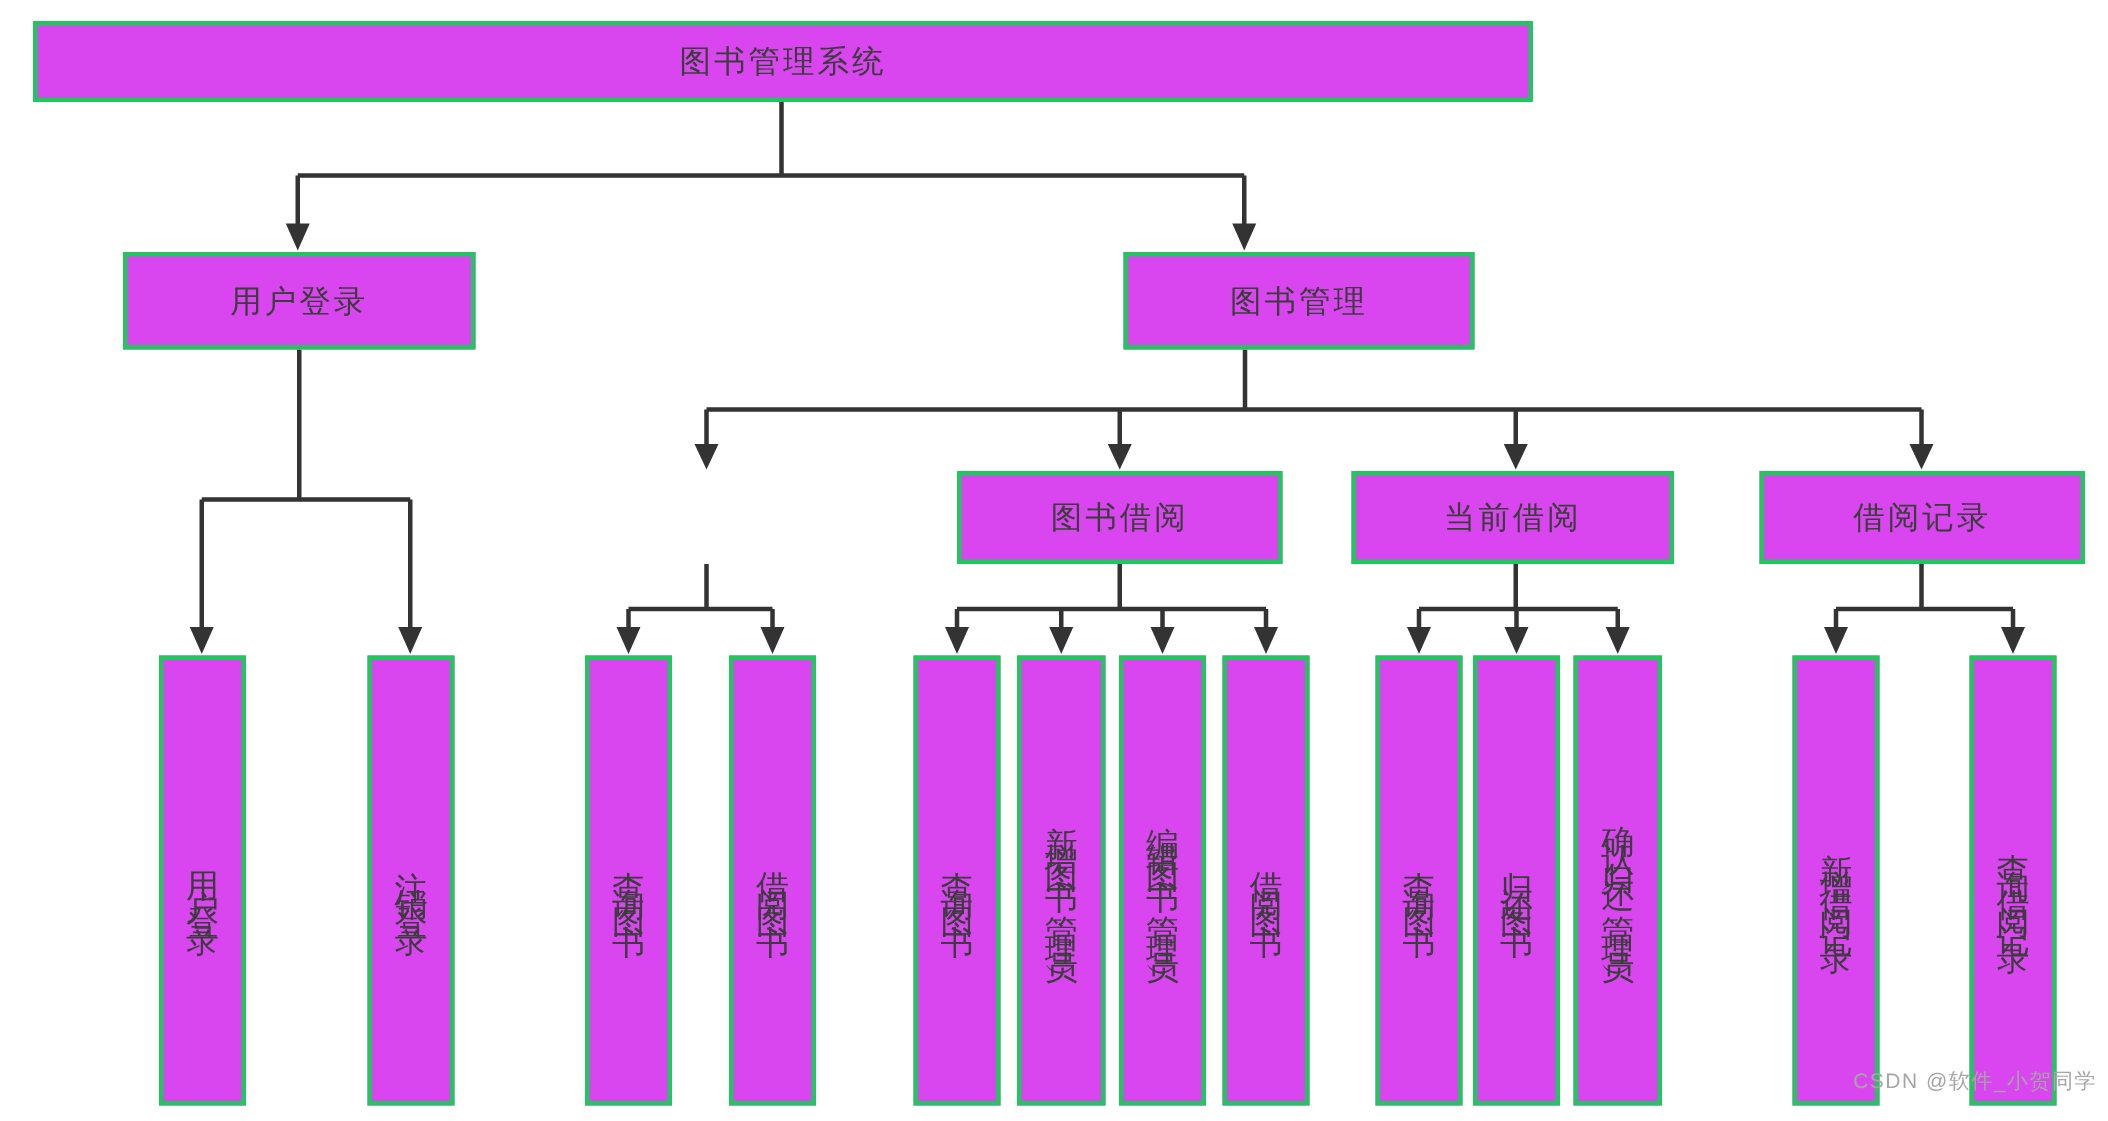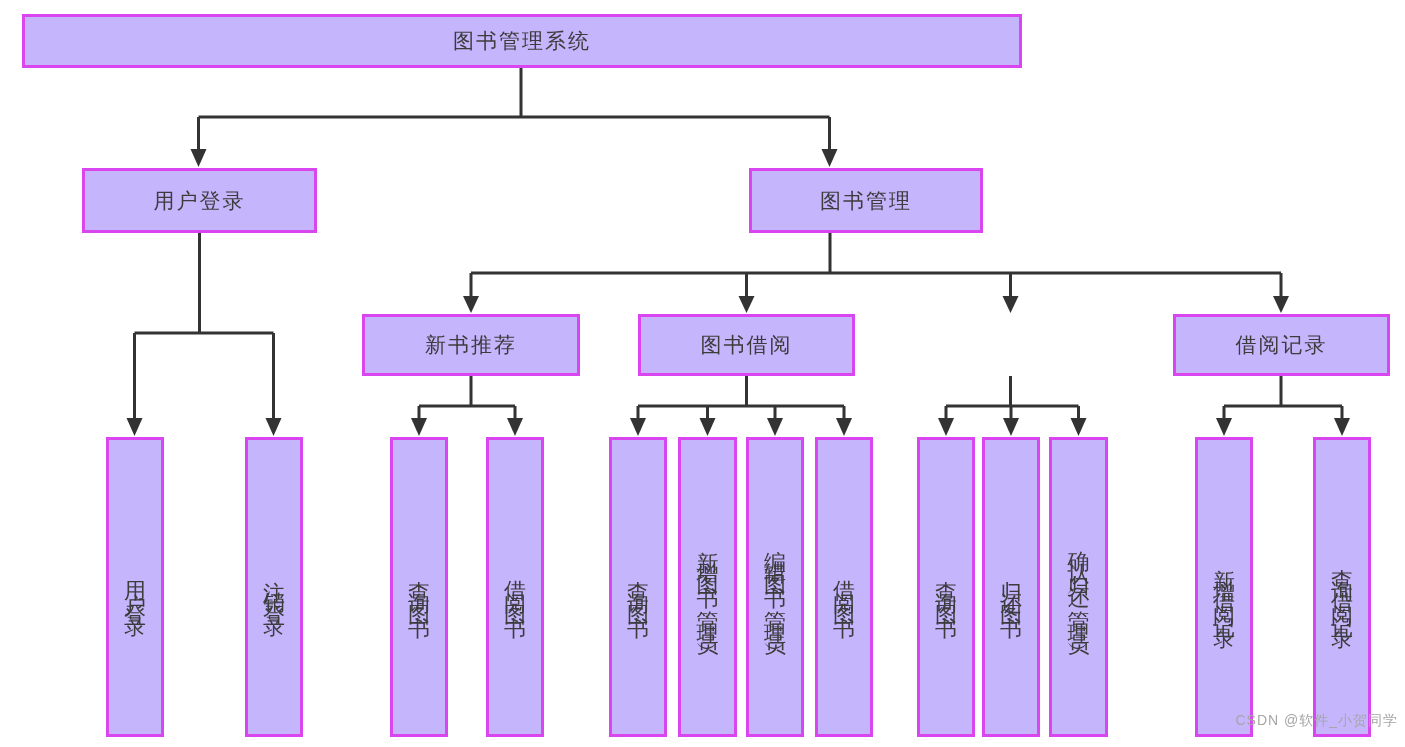--- a/index.html
+++ b/index.html
@@ -26,22 +26,22 @@
     stroke: #333333;
     stroke-width: 3;
   }
   .wires polygon {
     fill: #333333;
     stroke: none;
   }
   .box {
     position: absolute;
     box-sizing: border-box;
-    border: 3px solid #d946ef;
-    background: #c4b5fd;
+    border: 3px solid #22c55e;
+    background: #d946ef;
     display: flex;
     align-items: center;
     justify-content: center;
     color: #3c3c3c;
   }
   .hlabel {
     font-size: 21px;
     letter-spacing: 2px;
     white-space: nowrap;
   }
@@ -118,25 +118,25 @@
     <span class="hlabel">图书管理系统</span>
   </div>
 
   <div class="box" style="left:82px; top:168px; width:235px; height:65px;">
     <span class="hlabel">用户登录</span>
   </div>
   <div class="box" style="left:713px; top:168px; width:234px; height:65px;margin-left:36px;">
     <span class="hlabel">图书管理</span>
   </div>
 
-  <div class="box" style="left:362px; top:314px; width:218px; height:62px;">
-    <span class="hlabel">新书推荐</span>
-  </div>
   <div class="box" style="left:638px; top:314px; width:217px; height:62px;">
     <span class="hlabel">图书借阅</span>
+  </div>
+  <div class="box" style="left:901px; top:314px; width:215px; height:62px;">
+    <span class="hlabel">当前借阅</span>
   </div>
   <div class="box" style="left:1173px; top:314px; width:217px; height:62px;justify-content:center;">
     <span class="hlabel">借阅记录</span>
   </div>
 
   <div class="box leaf" style="left:106px; width:58px;">
     <span class="vlabel">用户登录</span>
   </div>
   <div class="box leaf" style="left:245px; width:58px;">
     <span class="vlabel">注销登录</span>

